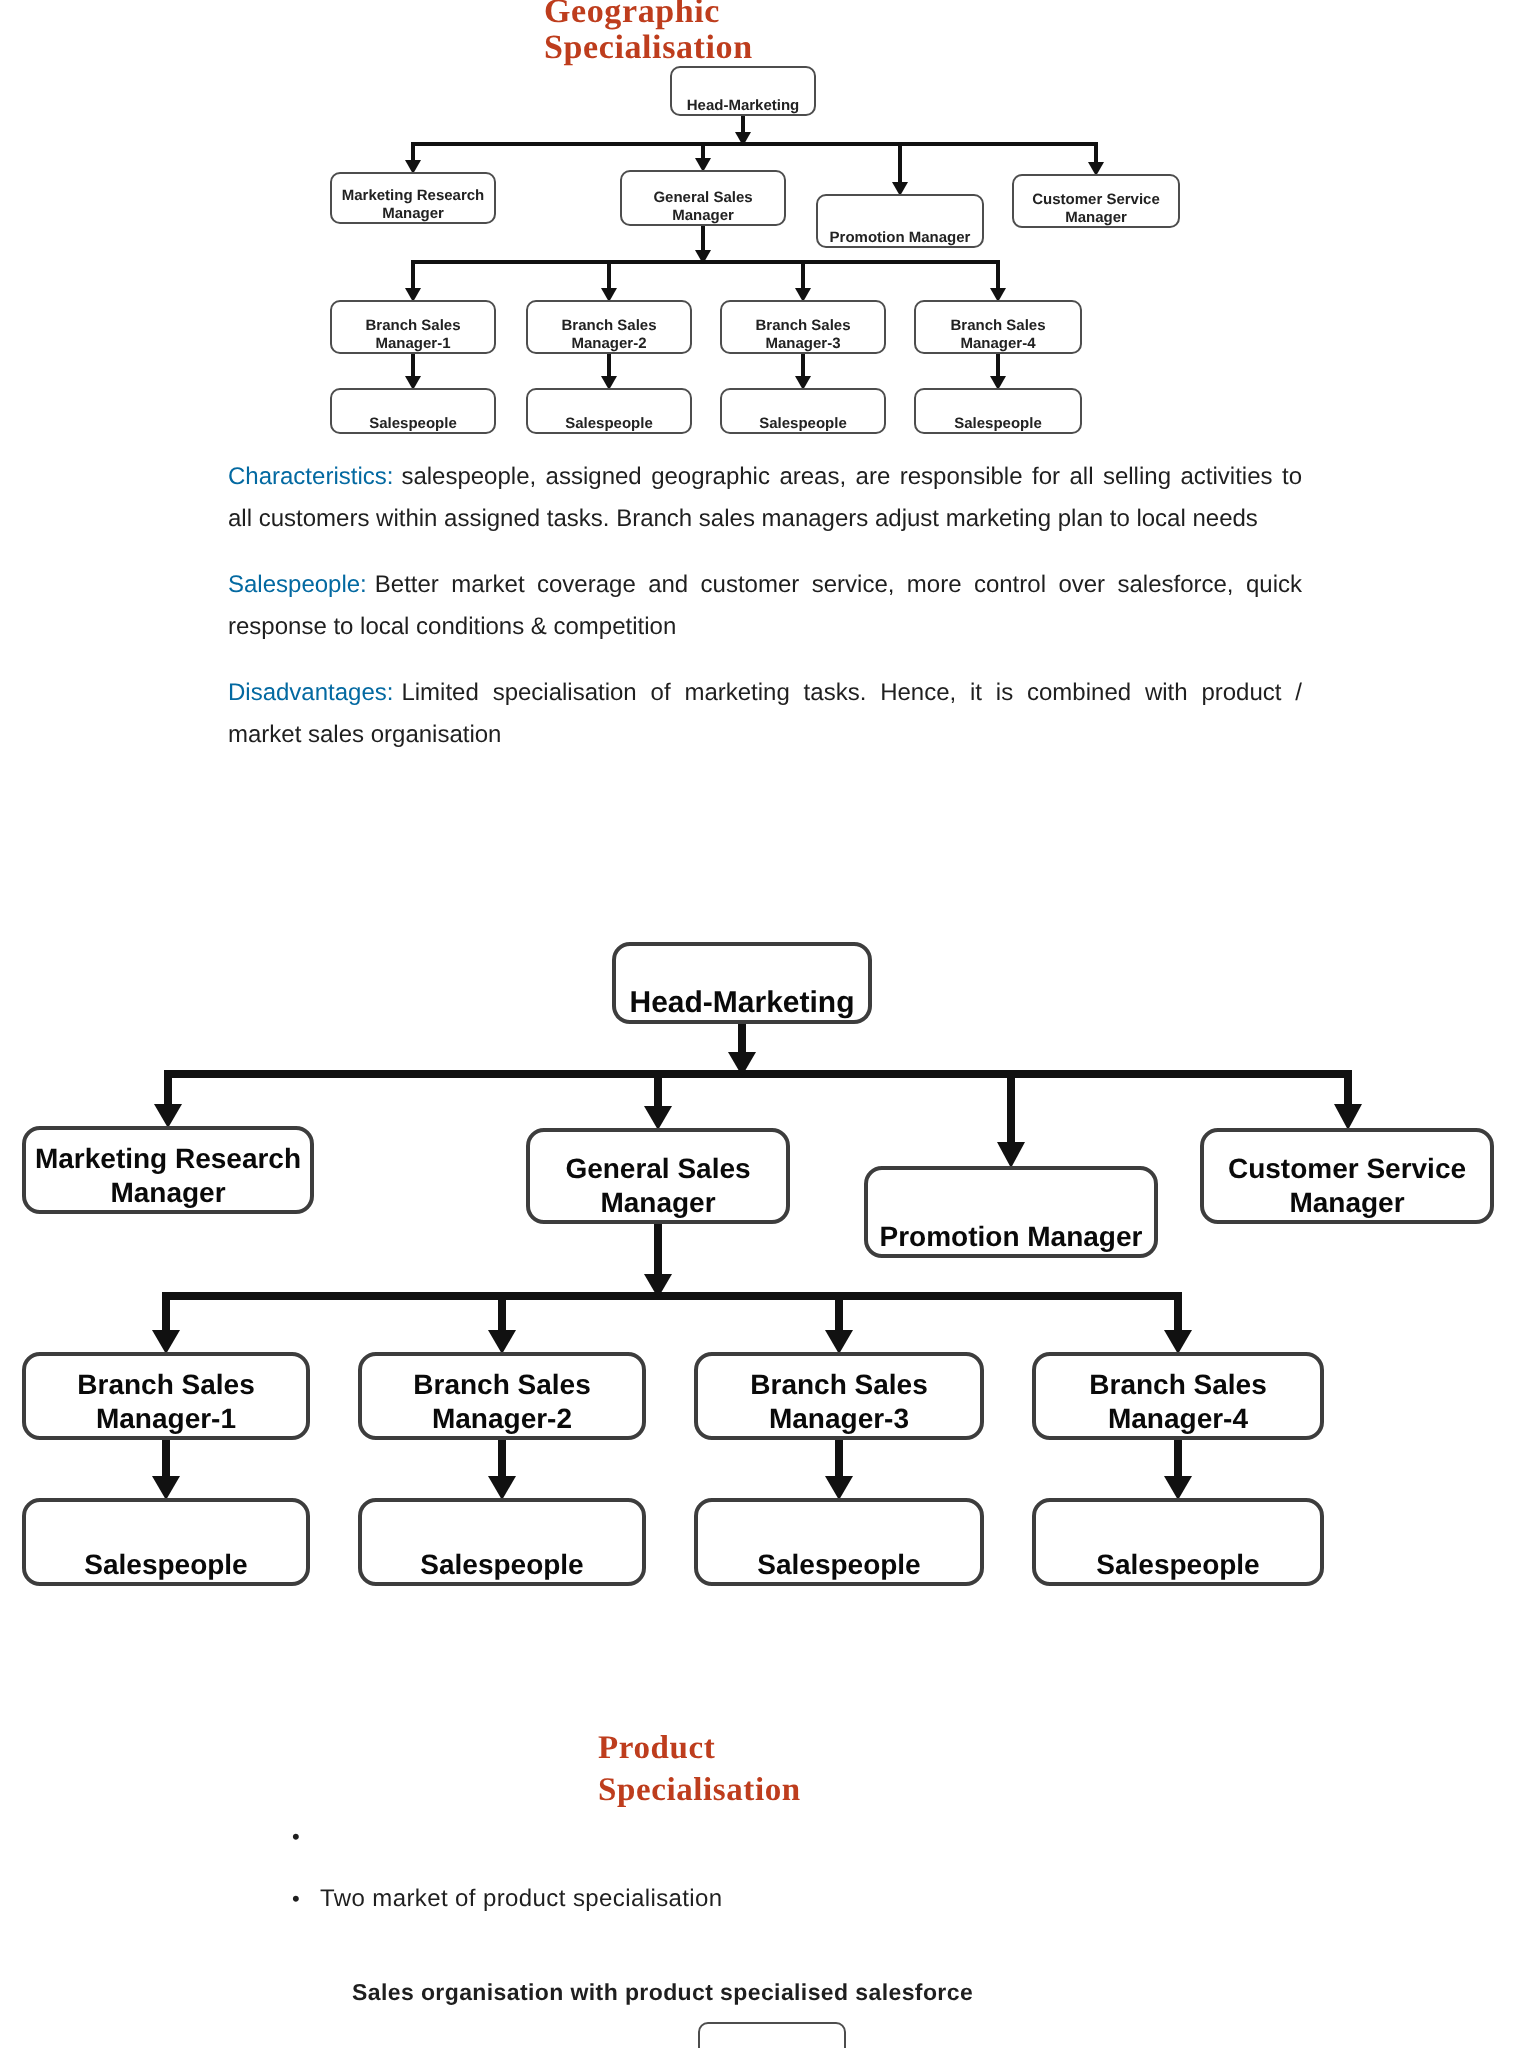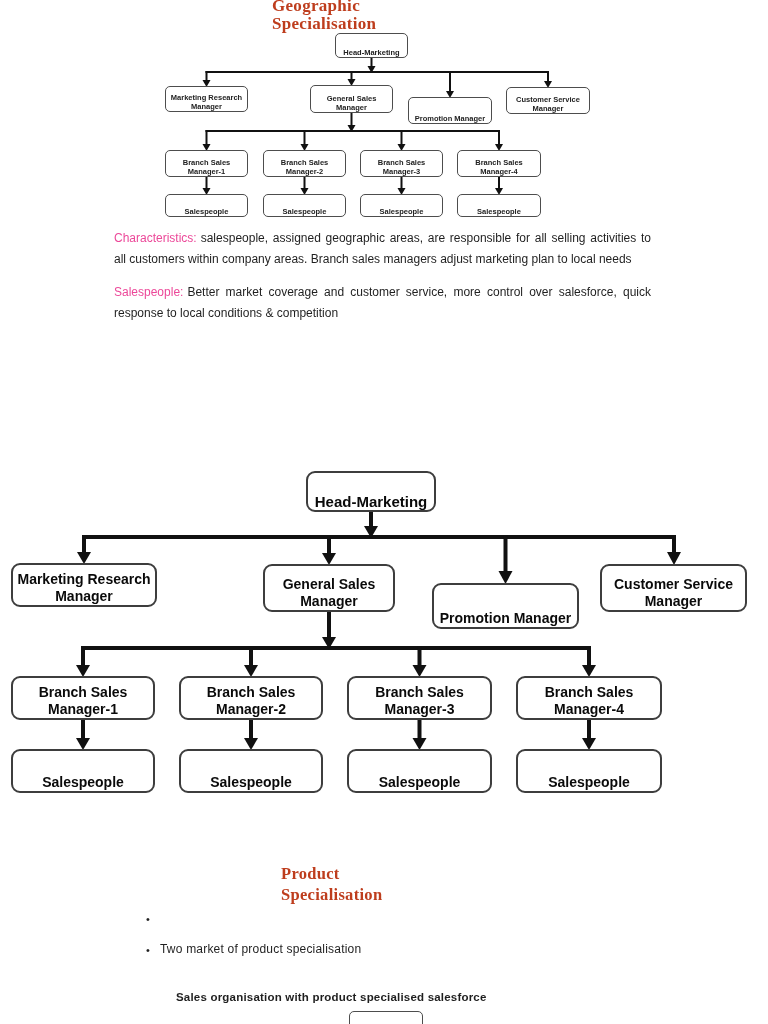--- a/index.html
+++ b/index.html
@@ -8,41 +8,41 @@
     overflow:hidden;font-family:"Liberation Sans",sans-serif;color:#1f1f1f;padding-left:12px;
   }
   .svg-layer{position:absolute;left:0;top:0;width:768px;height:1024px;pointer-events:none;}
 
   
   .sec-title{
     position:absolute;font-family:"Liberation Serif",serif;font-weight:700;
     color:#be3d1d;font-size:17px;line-height:20px;letter-spacing:.3px;white-space:pre;
   }
   .sec-title.geo{left:272px;top:-3px;line-height:17.5px;}
-  .sec-title.prod{left:281px;top:864px;line-height:20.5px;font-size:16.5px;}
+  .sec-title.prod{left:299px;top:864px;line-height:20.5px;font-size:16.5px;}
 
   
   .node{
     position:absolute;background:#fff;box-sizing:border-box;
     display:flex;align-items:flex-end;justify-content:center;text-align:center;
   }
   .snode{
     border:1.4px solid #4d4d4d;border-radius:5px;
     font-size:7.5px;font-weight:700;line-height:9px;color:#222;
   }
   .bnode{
     border:2px solid #3d3d3d;border-radius:9px;
     font-size:14px;font-weight:700;line-height:17px;color:#0a0a0a;
   }
   .bnode.head{font-size:15px;}
 
   
   .paras{position:absolute;left:114px;top:228px;width:537px;font-size:12px;line-height:20.6px;}
   .paras p{margin:0 0 13px 0;text-align:justify;}
-  .paras .lbl{color:#ec4899;margin-right:4px;margin-top:17px;}
+  .paras .lbl{color:#0369a1;margin-right:4px;margin-top:17px;}
 
   
   .bullets{position:absolute;left:146px;top:911px;width:480px;font-size:12px;line-height:15px;letter-spacing:.2px;}
   .bullet{display:flex;margin-bottom:15px;}
   .bullet .dot{width:14px;font-size:11px;flex:0 0 14px;padding-top:1px;}
   .subpoint{position:absolute;left:176px;top:967px;font-size:11.5px;font-weight:700;letter-spacing:.2px;margin-top:24px;}
 </style>
 </head>
 <body>
 
@@ -157,22 +157,23 @@
       <span>Salespeople</span>
     </div>
   <div class="node snode" style="left:360px;top:194px;width:83px;height:23px">
       <span>Salespeople</span>
     </div>
   <div class="node snode" style="left:457px;top:194px;width:84px;height:23px">
       <span>Salespeople</span>
     </div>
 
   <div class="paras">
-    <p><span class="lbl">Characteristics:</span><span>salespeople, assigned geographic areas, are responsible for all selling activities to all customers within  company areas. Branch sales managers adjust marketing plan to local needs</span></p>
+    <p><span class="lbl">Characteristics:</span><span>salespeople, assigned geographic areas, are responsible for all selling activities to all customers within  assigned tasks. Branch sales managers adjust marketing plan to local needs</span></p>
     <p><span class="lbl">Salespeople:</span><span>Better market coverage and customer service, more control over salesforce, quick response to local conditions &amp; competition</span></p>
+    <p><span class="lbl">Disadvantages:</span><span>Limited specialisation of marketing tasks. Hence, it is combined with product / market sales organisation</span></p>
   </div>
 
   <div class="node bnode head" style="left:306px;top:471px;width:130px;height:41px">
       <span>Head-Marketing</span>
     </div>
   <div class="node bnode" style="left:11px;top:563px;width:146px;height:44px">
       <span>Marketing Research Manager</span>
     </div>
   <div class="node bnode" style="left:263px;top:564px;width:132px;height:48px">
       <span>General Sales Manager</span>

